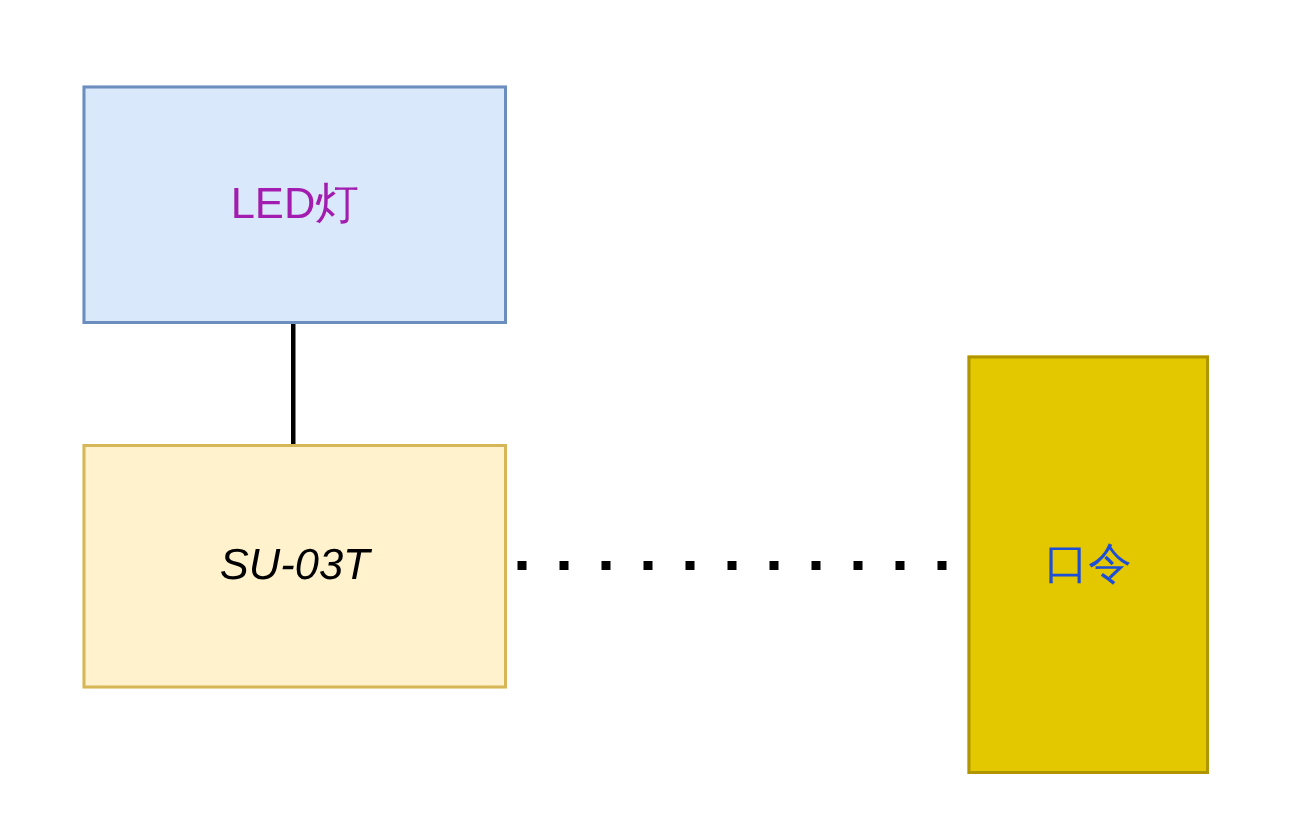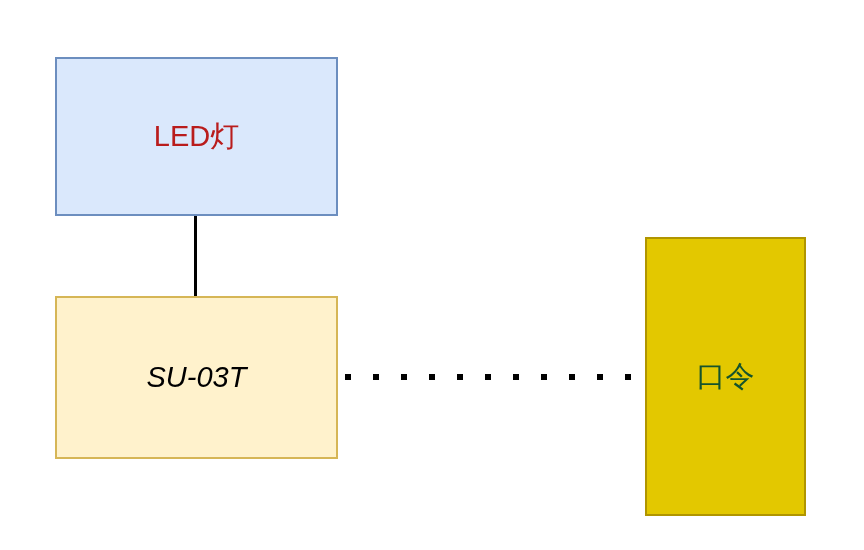--- a/index.html
+++ b/index.html
@@ -66,25 +66,25 @@
 </head>
 <body>
 
 <div class="canvas" style="background: rgb(255, 255, 255);">
 
   <svg class="edge-layer" viewBox="0 0 864 550" xmlns="http://www.w3.org/2000/svg">
     <line class="edge-solid" x1="195.5" y1="215" x2="195.5" y2="297" style="stroke: rgb(0, 0, 0);"></line>
     <line class="edge-dotted" x1="345" y1="377" x2="633" y2="377" style="stroke: rgb(0, 0, 0);"></line>
   </svg>
 
-  <div class="node node-led" style="background: rgb(218, 232, 252); border-color: rgb(108, 142, 191); color: #b91c1c;">
+  <div class="node node-led" style="background: rgb(218, 232, 252); border-color: rgb(108, 142, 191); color: #a21caf;">
     <span class="node-label">LED灯</span>
   </div>
 
   <div class="node node-su03t" style="background: rgb(255, 242, 204); border-color: rgb(214, 182, 86); color: rgb(0, 0, 0); font-style: italic;">
     <span class="node-label">SU-03T</span>
   </div>
 
-  <div class="node node-command" style="background: rgb(227, 200, 0); border-color: rgb(176, 149, 0); color: #14532d;">
+  <div class="node node-command" style="background: rgb(227, 200, 0); border-color: rgb(176, 149, 0); color: #1d4ed8;">
     <span class="node-label">口令</span>
   </div>
 
 </div>
 
 </body></html>

